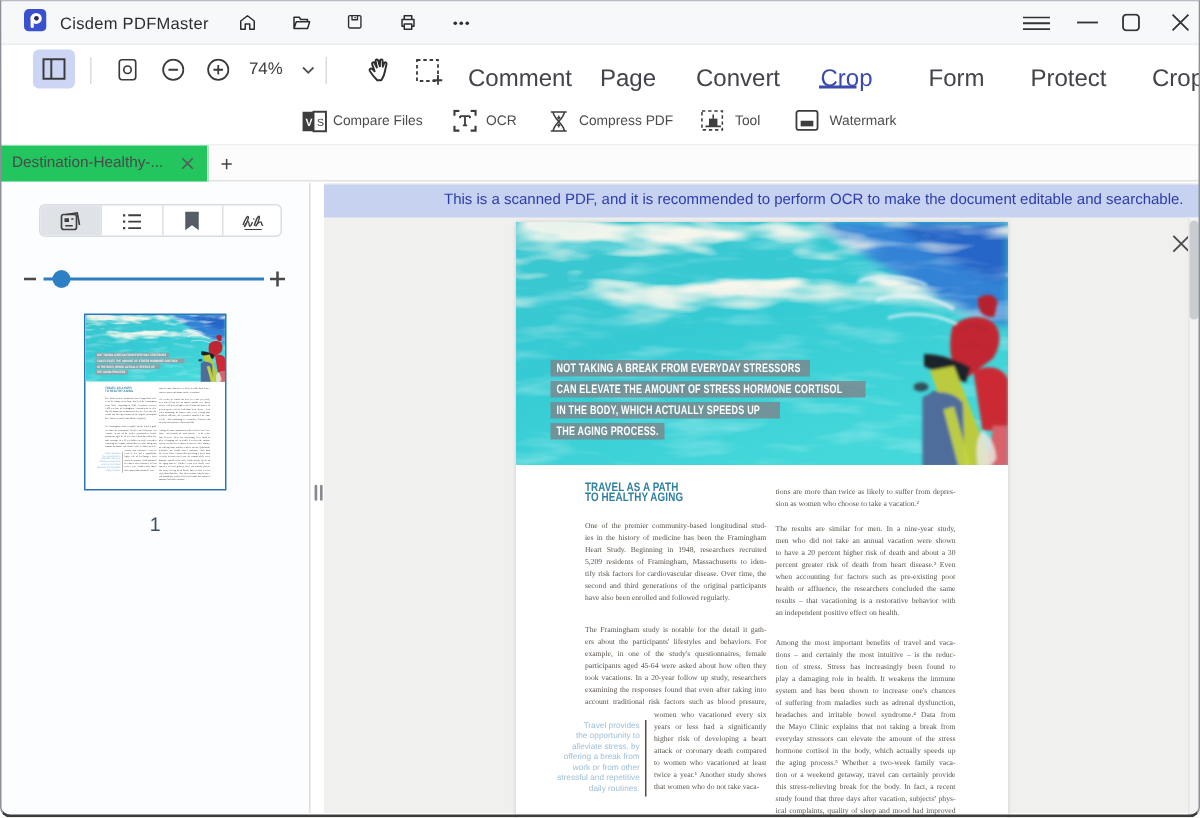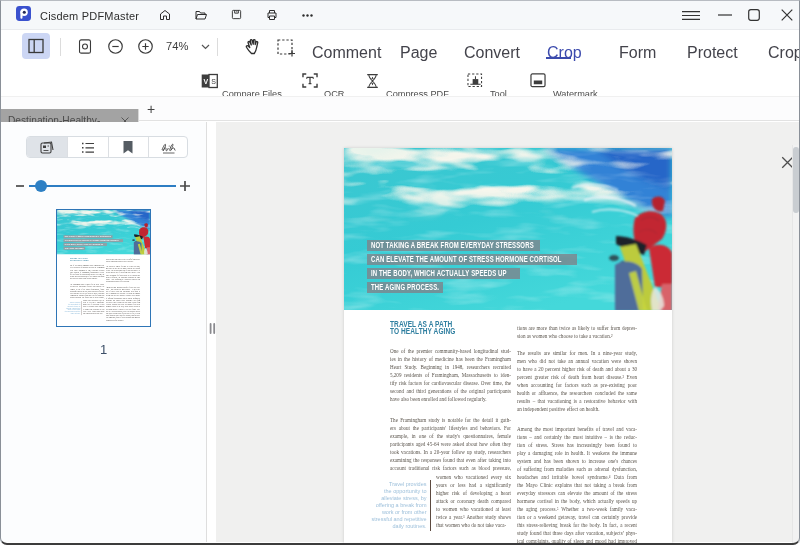--- a/index.html
+++ b/index.html
@@ -10,24 +10,24 @@
 #titlebar { left:0; top:0; width:800px; height:30px; background:#f6f8fa; border-bottom:1px solid #e9ebee; }
 #appname { left:40px; top:10px; font-size:11px; color:#2d2d2d; letter-spacing:0.2px; }
 
 #row2 { left:0; top:31px; width:800px; height:31px; background:#fff; }
 #sbtoggle { left:22px; top:2px; width:28px; height:26px; background:#ccd6f4; border-radius:4px; }
 .vsep { top:7px; width:1px; height:18px; background:#dcdcdc; }
 .menu { top:13px; font-size:16px; color:#43434b; }
 #zoomtext { left:166px; top:9px; font-size:11.2px; color:#3c3c3c; }
 
 #row3 { left:0; top:62px; width:800px; height:34px; background:#fff; }
-.t3label { top:27px; font-size:9.2px; color:#4c4c4c; }
+.t3label { top:13px; font-size:9.2px; color:#4c4c4c; }
 
 #tabbar { left:0; top:96px; width:800px; height:25px; background:#fcfcfd; border-bottom:1px solid #e2e2e2; border-top:1px solid #f0f0f0; }
-#tab1 { position:absolute; left:0; top:12px; width:139px; height:24px; background:#a3a3a3; border-right:1px solid #d8d8d8;padding-left:10px; }
+#tab1 { position:absolute; left:0; top:0px; width:139px; height:24px; background:#22c55e; border-right:1px solid #d8d8d8;padding-left:10px; }
 #tab1 span { position:absolute; left:8px; top:6px; font-size:10.2px; color:#4a4a4a; }
 #tabplus { left:147px; top:4px; font-size:14px; color:#444; font-weight:400; }
 
 #sidebar { left:0; top:122px; width:207px; height:420px; background:#fcfdfe; border-right:1px solid #dedede; }
 #seg { position:absolute; left:26px; top:14px; width:162px; height:22px; background:#fff; border:1px solid #d8dde2; border-radius:4px; }
 .segdiv { position:absolute; top:0; width:1px; height:20px; background:#dcdfe3; }
 #seg1sel { position:absolute; left:0; top:0; width:40px; height:20px; background:#dfe3e8; border-radius:3px 0 0 3px; }
 #pagenum { left:56px; top:220px; width:95px; text-align:center; font-size:13px; color:#3c4f68; }
 
 #viewer { left:216px; top:122px; width:584px; height:420px; background:#f0f0ef; }
@@ -313,20 +313,23 @@
       </div>
   </div>
   <span id="pagenum" class="abs">1</span>
 </div>
 
 <svg class="abs" style="left:209px;top:323px" width="7" height="11" viewBox="0 0 7 11" stroke="#8a8a8e" stroke-width="1.8" stroke-linecap="round">
     <path d="M1.6 1 L1.6 10 M5.2 1 L5.2 10"></path>
   </svg>
 
 <div id="viewer" class="abs">
+  <div id="notif">
+      <span>This is a scanned PDF, and it is recommended to perform OCR to make the document editable and searchable.</span>
+    </div>
   <svg id="closex" viewBox="0 0 16 16" fill="none" stroke="#4d4d4d" stroke-width="1.6">
       <path d="M1.5 1.5 L14.5 14.5 M14.5 1.5 L1.5 14.5"></path>
     </svg>
 </div>
 
 <div id="page" class="abs">
 
   <svg style="position:absolute;left:0;top:0" width="328" height="162" viewBox="0 0 328 162">
     <defs>
       <linearGradient id="wg" x1="0" y1="0" x2="0.6" y2="1">

